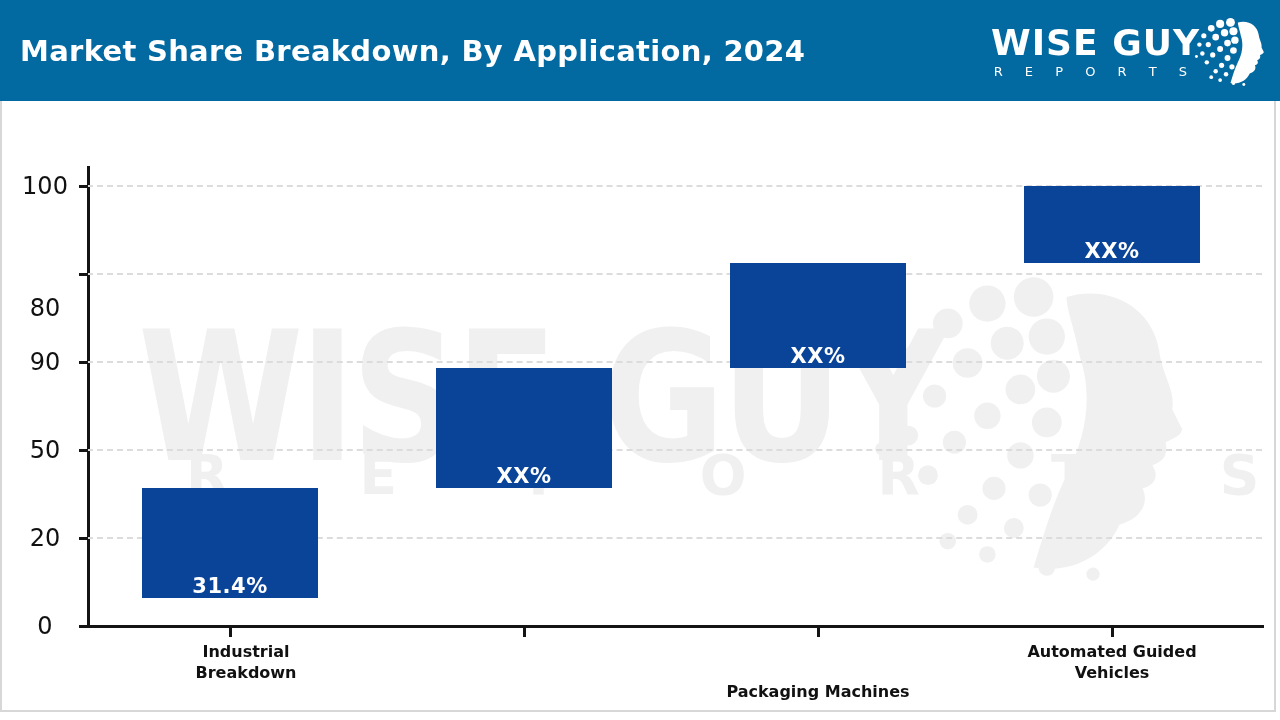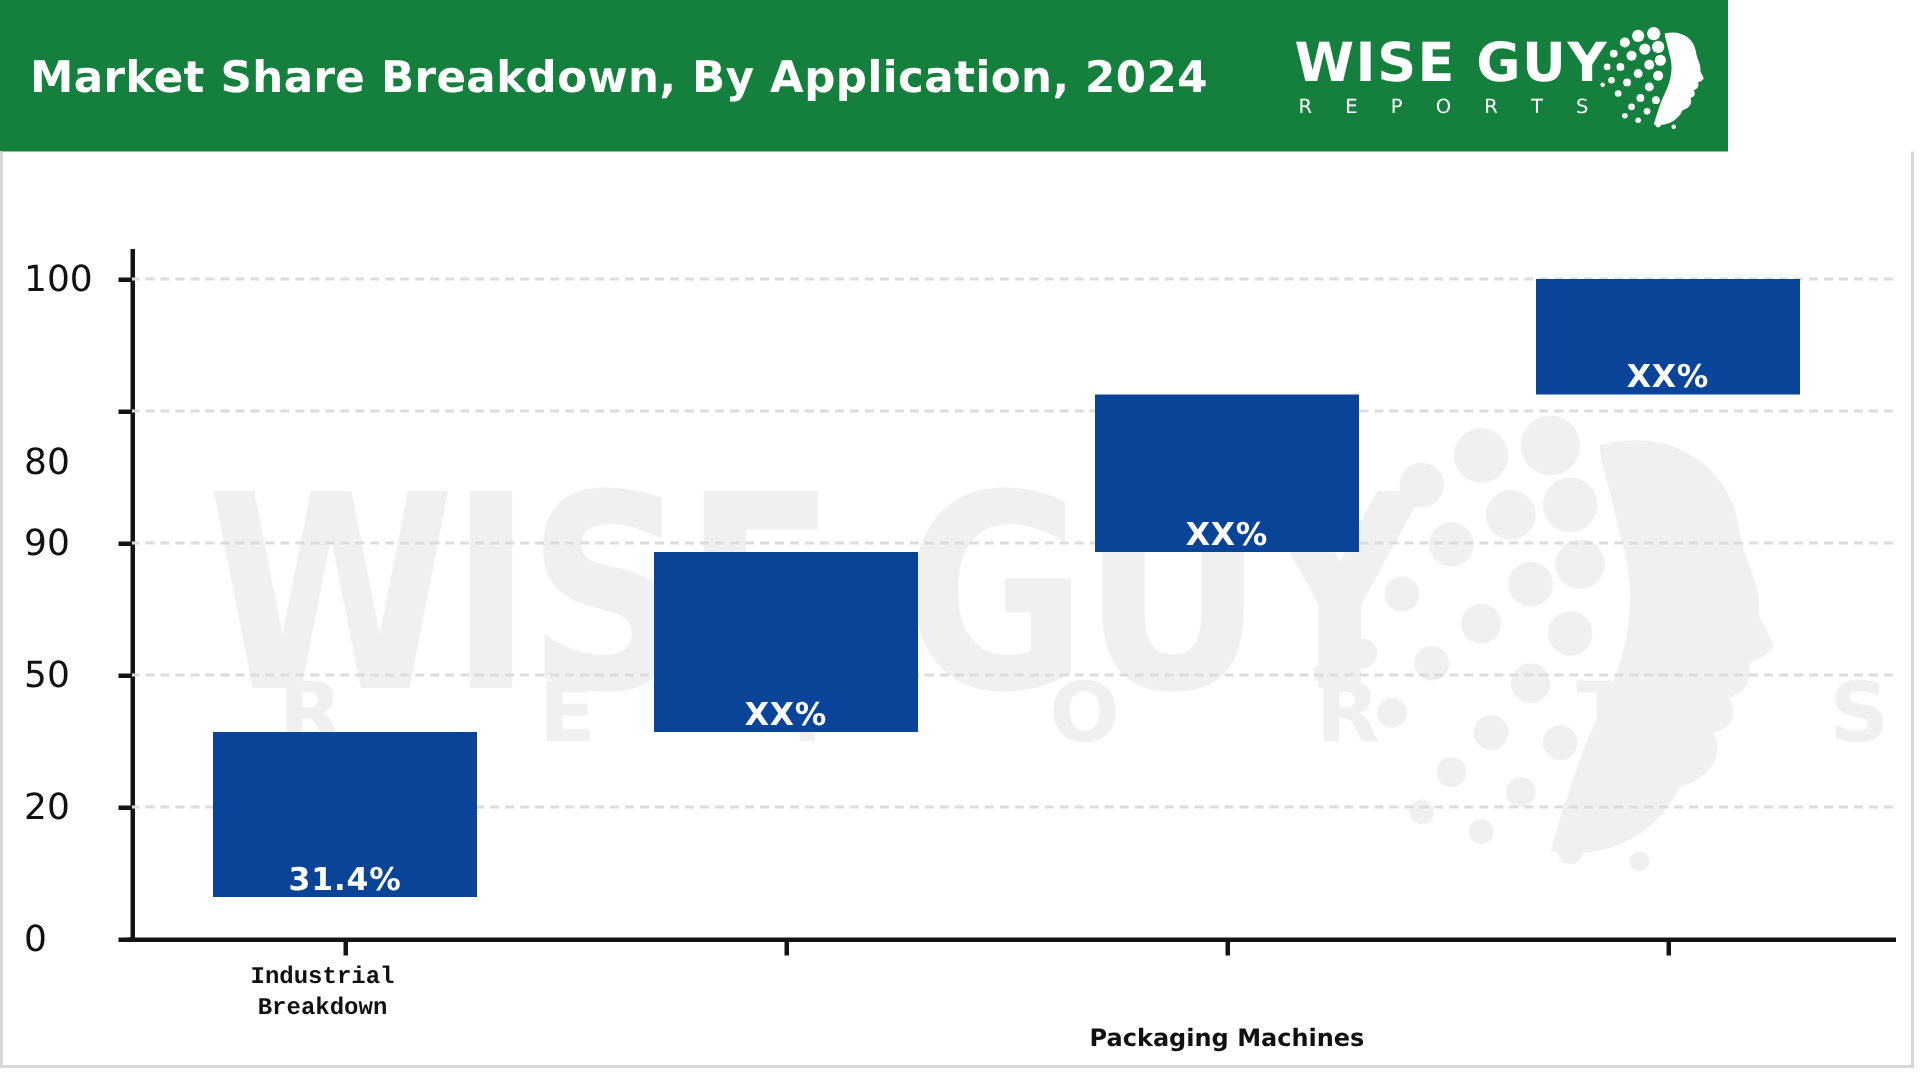--- a/index.html
+++ b/index.html
@@ -1,21 +1,21 @@
 <!DOCTYPE html>
 <html><head>
 <meta charset="utf-8">
 <style>
   html,body{margin:0;padding:0;background:#ffffff;}
   .page{
     position:relative;width:1280px;height:720px;background:#ffffff;overflow:hidden;
     font-family:"DejaVu Sans","Liberation Sans",sans-serif;
   }
   
-  .header{position:absolute;left:0;top:0;width:1152px;height:101px;background:#15803d;}
+  .header{position:absolute;left:0;top:0;width:1280px;height:101px;background:#0369a1;}
   .title{
     position:absolute;left:20px;top:50%;transform:translateY(-50%);
     color:#ffffff;font-size:29px;font-weight:bold;letter-spacing:.3px;white-space:nowrap;
   }
   .logo{position:absolute;right:14px;top:6px;width:250px;height:88px;}
   .logo-name{
     position:absolute;right:66px;top:16px;color:#ffffff;font-size:36px;font-weight:600;
     letter-spacing:1px;white-space:nowrap;
   }
   .logo-sub{
@@ -38,21 +38,21 @@
     position:absolute;left:186px;top:342px;font-size:55px;font-weight:bold;letter-spacing:56px;
     white-space:nowrap;
   }
   .wm-face{position:absolute;left:862px;top:128px;width:330px;height:400px;fill:#f0f0f0;}
   
   .plot-layer{position:absolute;left:0;top:0;width:1280px;height:720px;z-index:2;}
   .y-axis-line{position:absolute;left:87px;top:166px;width:3px;height:462px;background:#141414;}
   .x-axis-line{position:absolute;left:85px;top:625px;width:1179px;height:3px;background:#141414;}
   .gridline{position:absolute;height:0;border-top:2px dashed #dcdcdc;}
   .ytick-label{
-    position:absolute;left:16px;width:58px;text-align:left;font-size:24px;color:#111111;
+    position:absolute;left:16px;width:58px;text-align:center;font-size:24px;color:#111111;
     line-height:30px;
   }
   .ytick-mark{position:absolute;width:9px;height:3px;background:#141414;}
   .xtick-mark{position:absolute;width:3px;height:9px;background:#141414;top:628px;}
   .bar{
     position:absolute;display:flex;align-items:flex-end;justify-content:center;
   }
   .bar-label{font-size:21px;font-weight:bold;color:#ffffff;letter-spacing:.5px;}
   .cat-label{
     position:absolute;top:641px;width:240px;text-align:center;font-size:16px;font-weight:bold;
@@ -144,26 +144,30 @@
       <div class="bar" style="left: 436px; top: 367.72px; width: 176px; height: 120.12px; background: rgb(10, 68, 153);">
         <div class="bar-label">XX%</div>
       </div>
       <div class="bar" style="left: 730px; top: 263.44px; width: 176px; height: 104.28px; background: rgb(10, 68, 153);">
         <div class="bar-label">XX%</div>
       </div>
       <div class="bar" style="left: 1024px; top: 186px; width: 176px; height: 77.44px; background: rgb(10, 68, 153);">
         <div class="bar-label">XX%</div>
       </div>
       <div class="xtick-mark" style="left: 229px; background: rgb(20, 20, 20);"></div>
-      <div class="cat-label" style="left: 95px; font-family: Liberation Mono, monospace;">
+      <div class="cat-label" style="left: 126px;">
         <div>Industrial</div>
         <div>Breakdown</div>
       </div>
       <div class="xtick-mark" style="left: 523px; background: rgb(20, 20, 20);"></div>
       <div class="xtick-mark" style="left: 817px; background: rgb(20, 20, 20);"></div>
       <div class="cat-label" style="left: 698px; margin-top: 40px;">
         <div>Packaging Machines</div>
       </div>
       <div class="xtick-mark" style="left: 1111px; background: rgb(20, 20, 20);"></div>
+      <div class="cat-label" style="left: 992px;">
+        <div>Automated Guided</div>
+        <div>Vehicles</div>
+      </div>
     </div>
 
   <div class="frame"></div>
 </div>
 
 </body></html>

